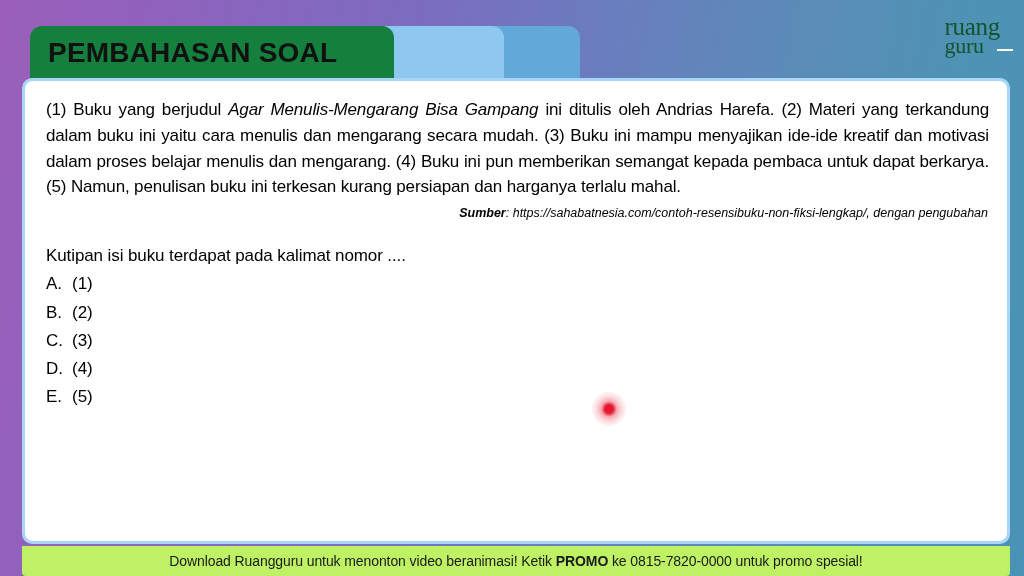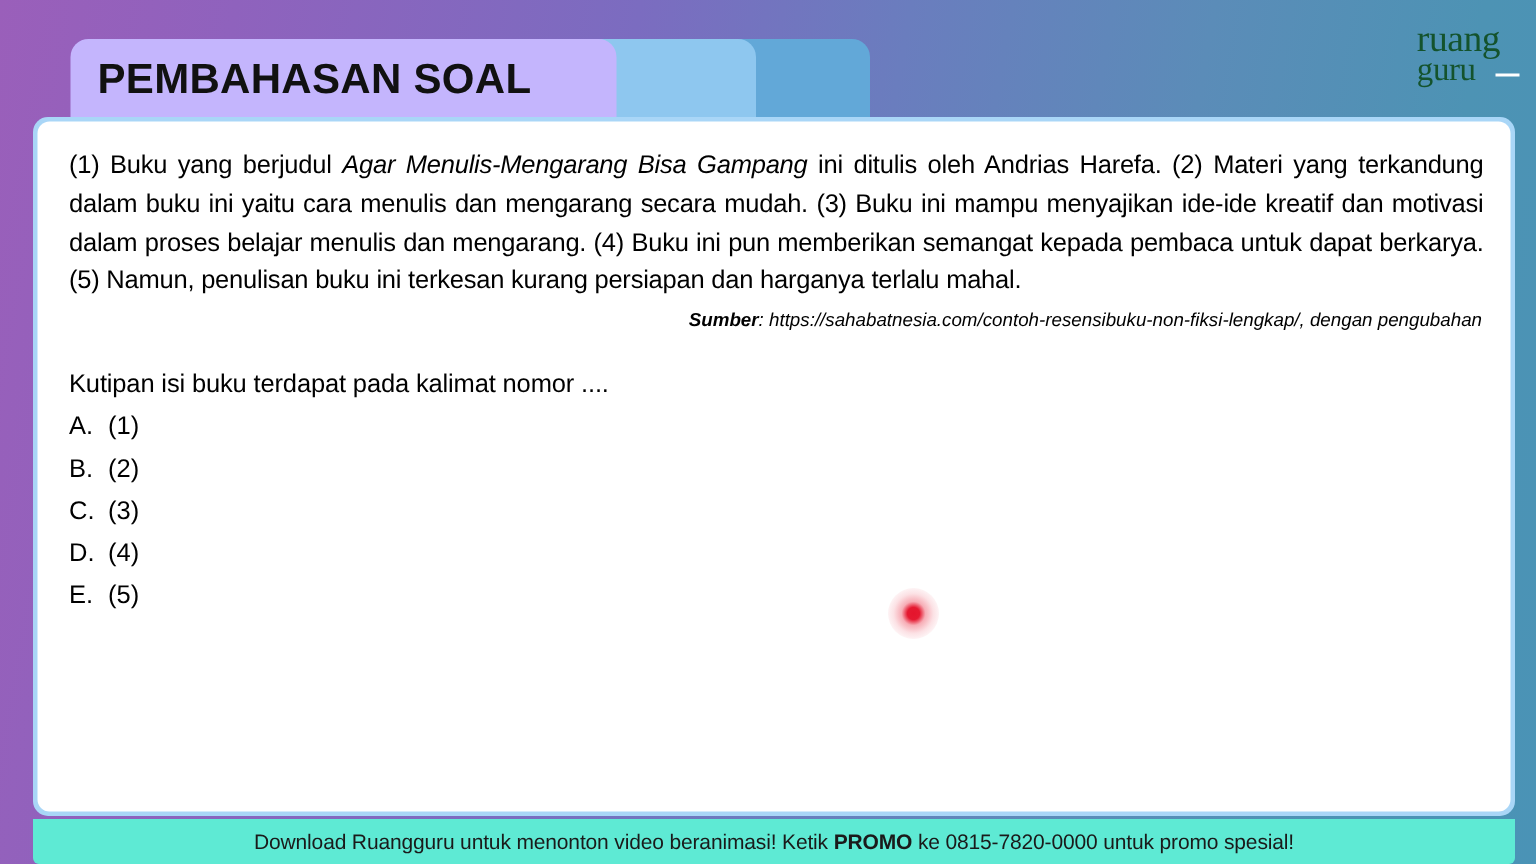--- a/index.html
+++ b/index.html
@@ -27,21 +27,21 @@
   }
 
   
   #tabs { position:absolute; left:30px; top:26px; height:52px; }
   .tab {
     position:absolute; bottom:0; height:52px;
     border-radius:12px 12px 0 0;
   }
   #tab-back  { left:424px; width:126px; background:#62a8d8; }
   #tab-mid   { left:346px; width:128px; background:#8ec7ef; }
-  #tab-front { left:0;     width:364px; background:#c4b5fd;margin-left:17px; }
+  #tab-front { left:0;     width:364px; background:#15803d; }
 
   #title {
     position:absolute; left:18px; bottom:9px;
     font-size:28px; font-weight:bold; color:#111111;
     letter-spacing:0.2px; white-space:nowrap;
   }
 
   
   #card-frame {
     position:absolute; left:22px; top:78px; right:14px; bottom:32px;
@@ -79,21 +79,21 @@
   .option {
     font-size:17px; color:#000; line-height:1.66;
     display:flex;
   }
   .option .letter { width:26px; flex:0 0 26px; }
   .option .val { }
 
   
   #footer {
     position:absolute; left:22px; right:14px; bottom:0; top:546px;
-    background:#5eead4;
+    background:#bef264;
     display:flex; align-items:center; justify-content:center;
     border-radius:0 0 4px 4px;
   }
   #footer-text { font-size:14px; color:#1a1a1a; letter-spacing:-0.1px; }
   #footer-text b { font-weight:bold; }
 
   
   #cursor {
     position:absolute; width:34px; height:34px;
     left:592px; top:392px;

